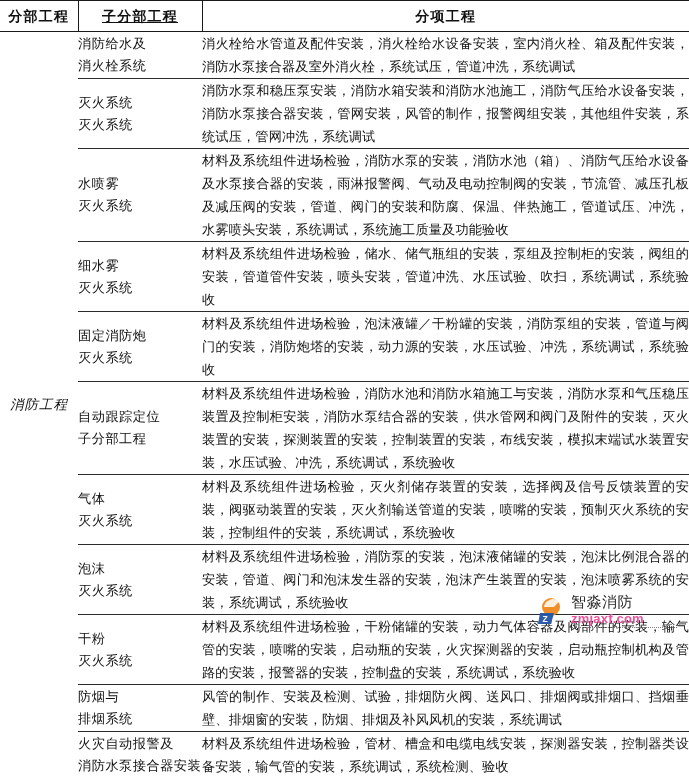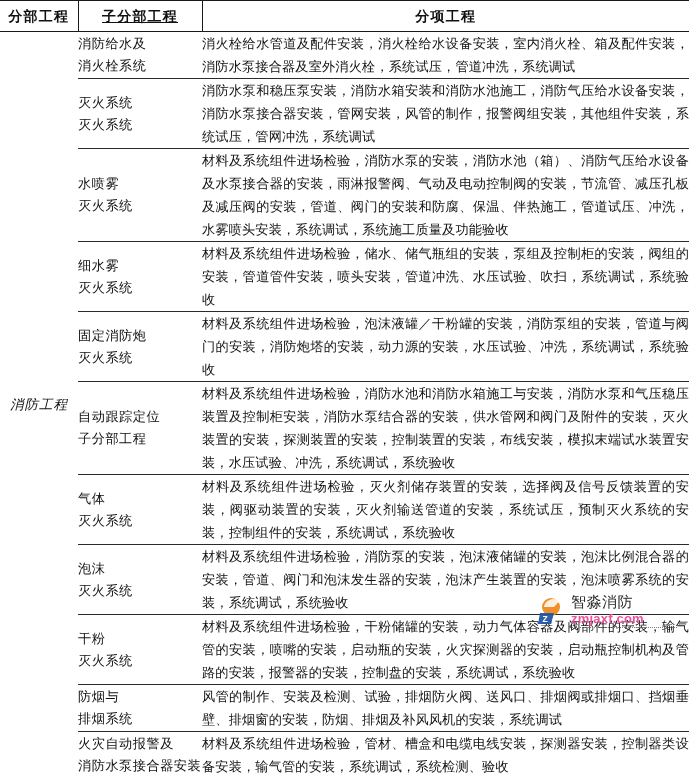--- a/index.html
+++ b/index.html
@@ -200,21 +200,21 @@
             <span class="l">自动跟踪定位</span>
             <span class="l">子分部工程</span>
           </td>
           <td class="col-items">材料及系统组件进场检验，消防水池和消防水箱施工与安装，消防水泵和气压稳压装置及控制柜安装，消防水泵结合器的安装，供水管网和阀门及附件的安装，灭火装置的安装，探测装置的安装，控制装置的安装，布线安装，模拟末端试水装置安装，水压试验、冲洗，系统调试，系统验收</td>
         </tr>
         <tr class="body">
           <td class="col-sub">
             <span class="l">气体</span>
             <span class="l">灭火系统</span>
           </td>
-          <td class="col-items">材料及系统组件进场检验，灭火剂储存装置的安装，选择阀及信号反馈装置的安装，阀驱动装置的安装，灭火剂输送管道的安装，系统试压，预制灭火系统的安装，控制组件的安装，系统调试，系统验收</td>
+          <td class="col-items">材料及系统组件进场检验，灭火剂储存装置的安装，选择阀及信号反馈装置的安装，阀驱动装置的安装，灭火剂输送管道的安装，喷嘴的安装，预制灭火系统的安装，控制组件的安装，系统调试，系统验收</td>
         </tr>
         <tr class="body">
           <td class="col-sub">
             <span class="l">泡沫</span>
             <span class="l">灭火系统</span>
           </td>
           <td class="col-items">材料及系统组件进场检验，消防泵的安装，泡沫液储罐的安装，泡沫比例混合器的安装，管道、阀门和泡沫发生器的安装，泡沫产生装置的安装，泡沫喷雾系统的安装，系统调试，系统验收</td>
         </tr>
         <tr class="body">
           <td class="col-sub">

